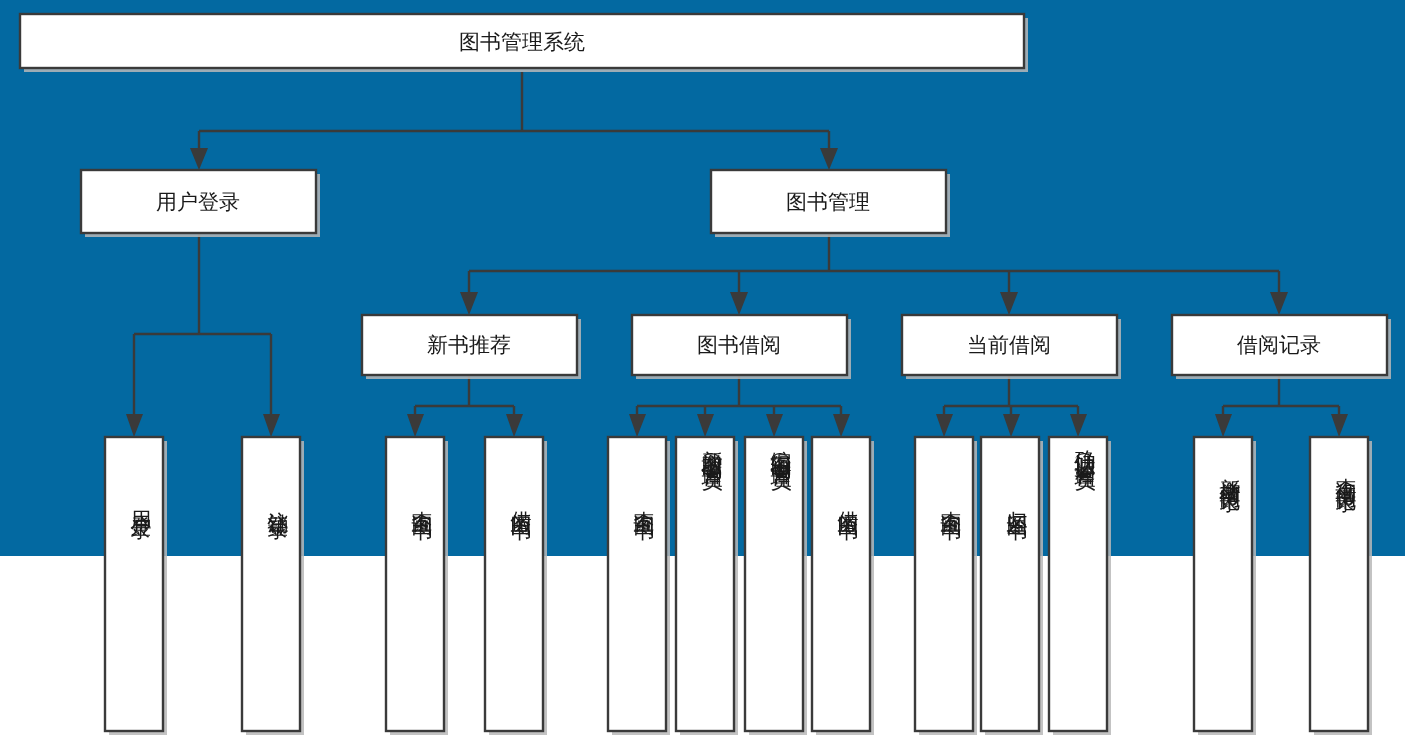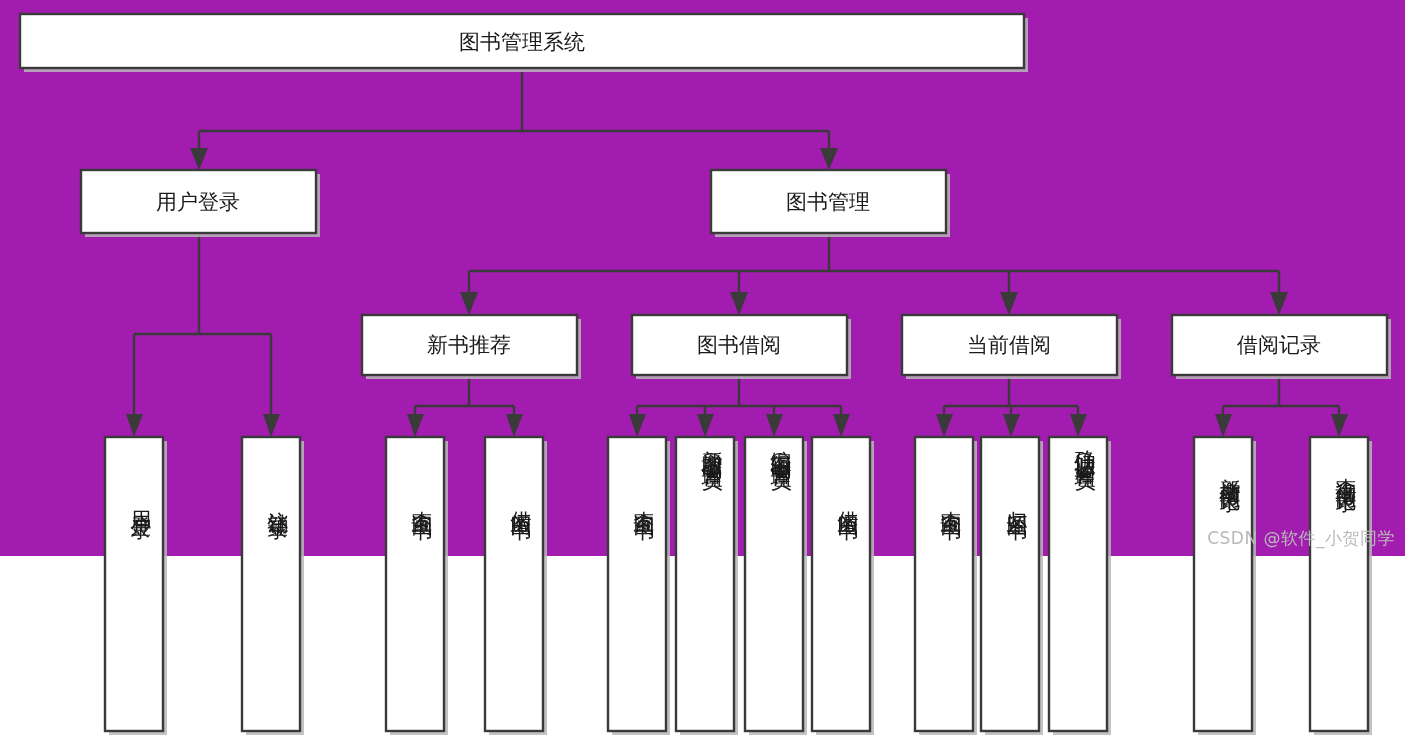--- a/index.html
+++ b/index.html
@@ -11,21 +11,21 @@
   body {
     width: 1405px;
     height: 747px;
     font-family: "DejaVu Sans", "Liberation Sans", sans-serif;
     overflow: hidden;
   }
   #diagram-root {
     position: relative;
     width: 1405px;
     height: 556px;
-    background: #a21caf;
+    background: #0369a1;
   }
   svg#flow-svg {
     position: absolute;
     top: 0;
     left: 0;
     width: 1405px;
     height: 747px;
     display: block;
   }
   .node-rect {
@@ -262,15 +262,14 @@
     </g>
 
     <g>
       <rect class="node-shadow" x="1314" y="441" width="58" height="294"></rect>
       <rect class="node-rect" x="1310" y="437" width="58" height="294"></rect>
       <text class="node-label-vertical" x="1346" y="470">查询借阅记录</text>
     </g>
 
   </svg>
 
-  <div class="watermark">CSDN @软件_小贺同学</div>
 
 </div>
 
 </body></html>

